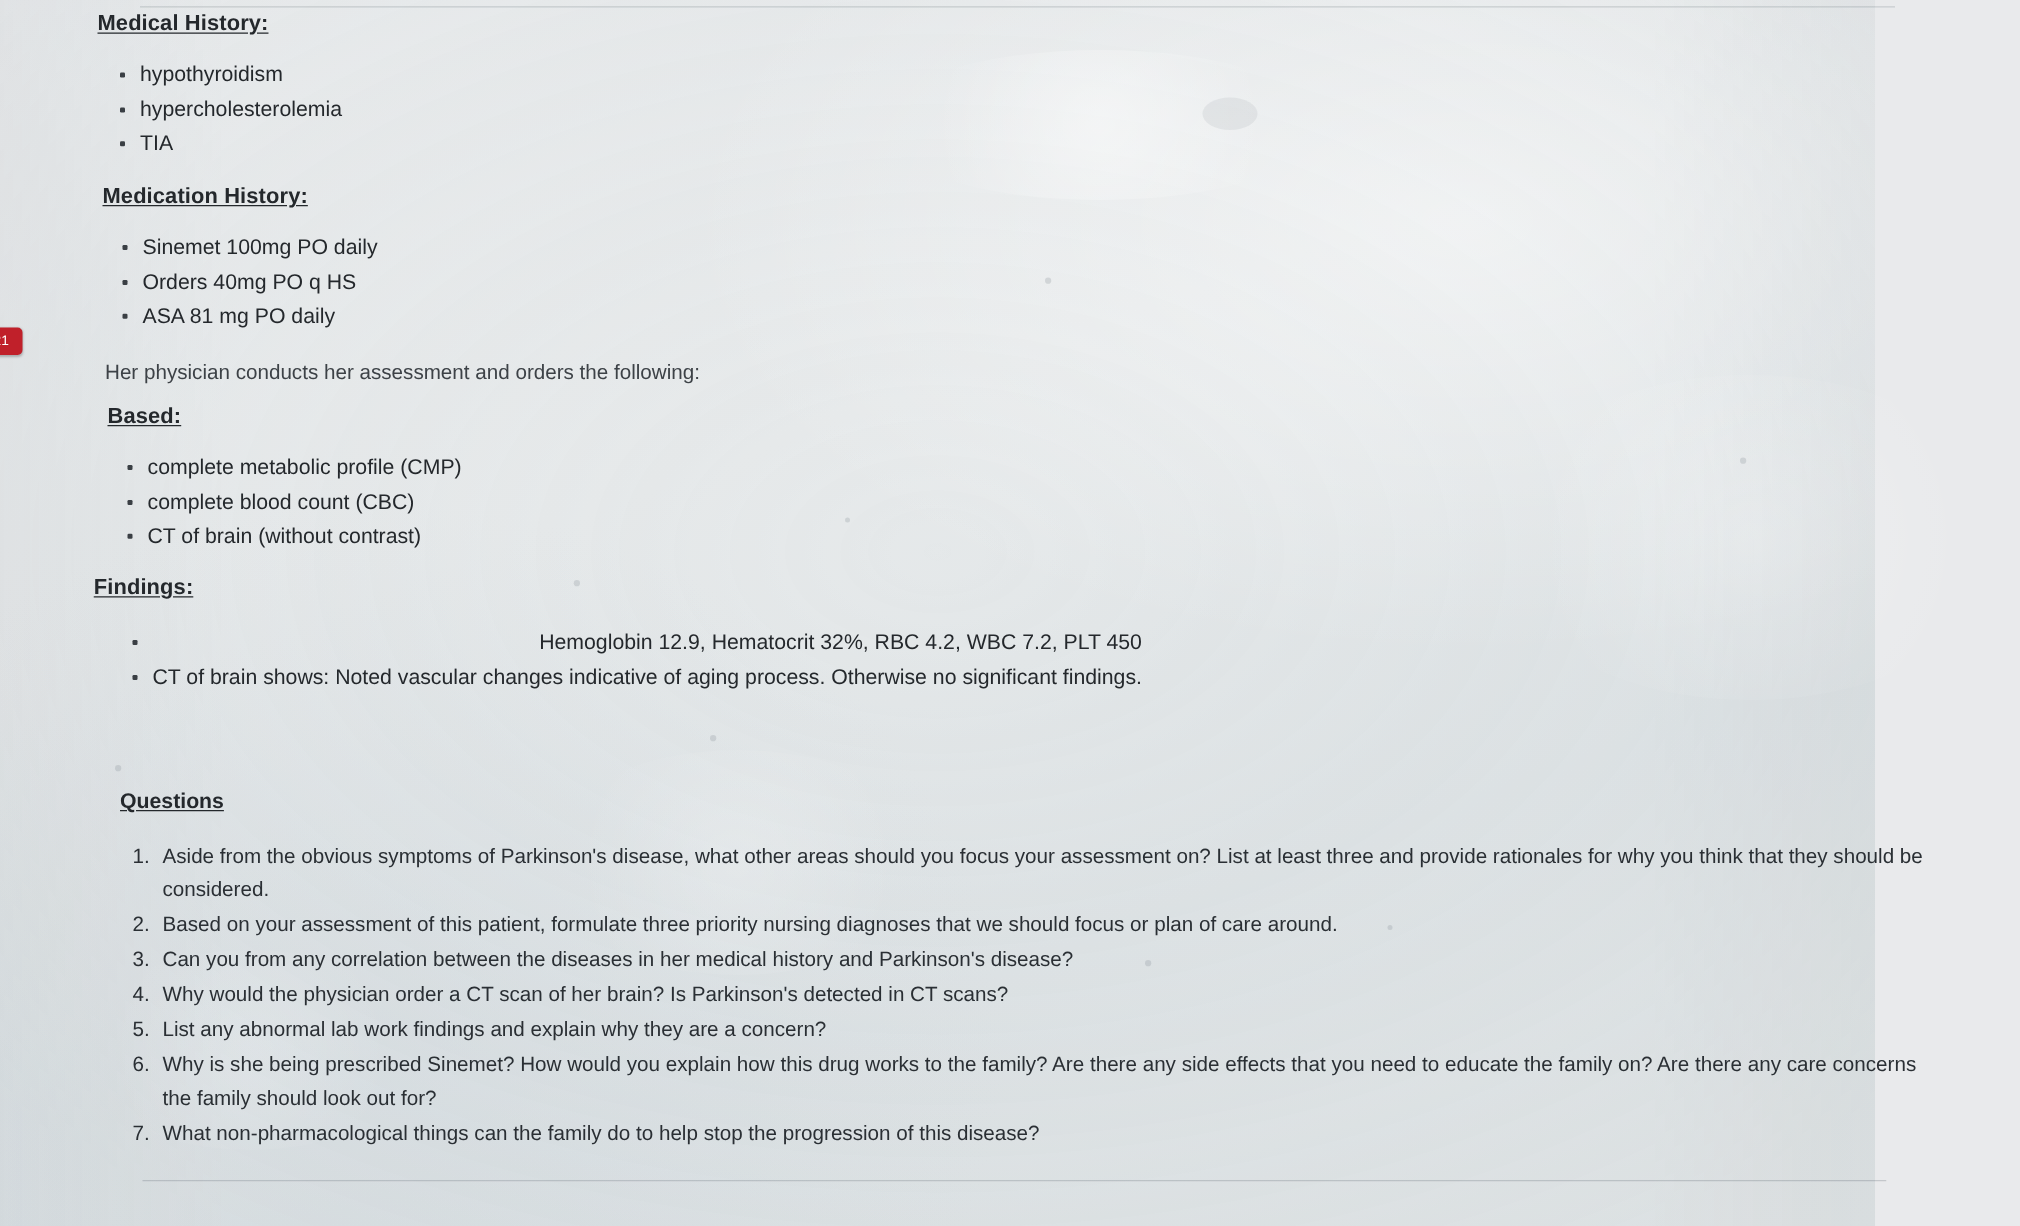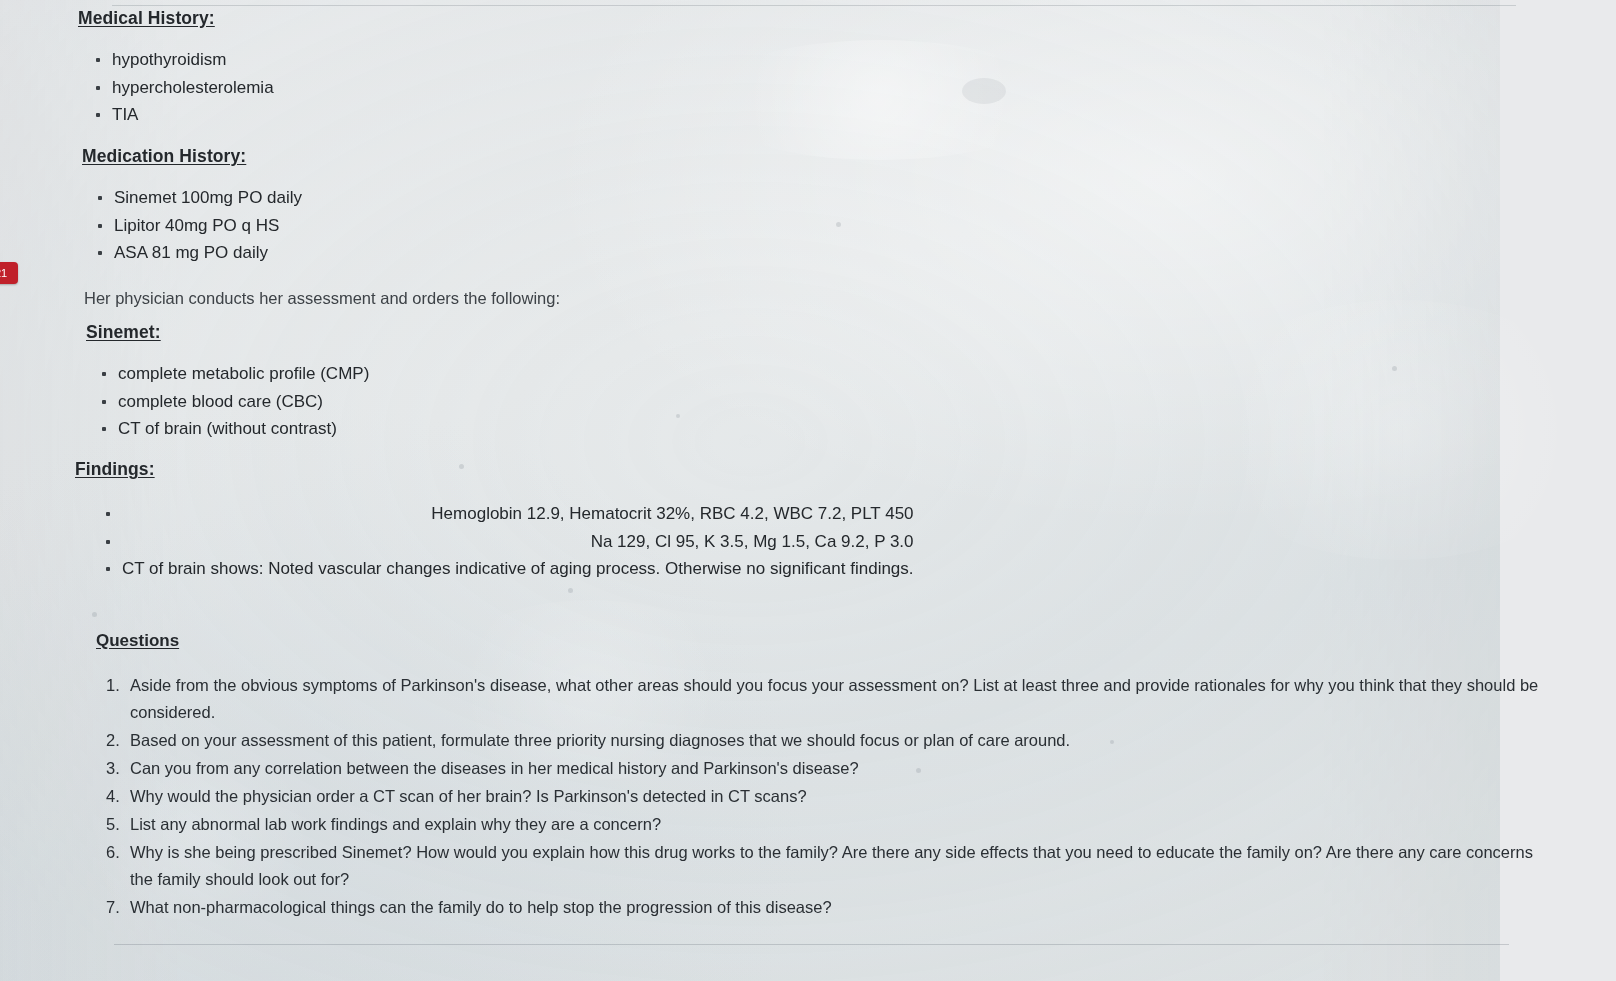--- a/index.html
+++ b/index.html
@@ -205,37 +205,36 @@
     <h2 class="section-head" style="left:78px; top:8px;">Medical History:</h2>
     <ul class="bullets" style="left:82px; top:46px;">
       <li>hypothyroidism</li>
       <li>hypercholesterolemia</li>
       <li>TIA</li>
     </ul>
 
     <h2 class="section-head" style="left:82px; top:146px;">Medication History:</h2>
     <ul class="bullets" style="left:84px; top:184px;">
       <li>Sinemet 100mg PO daily</li>
-      <li>Lipitor 40mg PO q HS</li>
+      <li>Orders 40mg PO q HS</li>
       <li>ASA 81 mg PO daily</li>
     </ul>
 
     <p class="para" style="left:84px; top:286px;">Her physician conducts her assessment and orders the following:</p>
 
-    <h2 class="section-head" style="left:86px; top:322px;">Sinemet:</h2>
+    <h2 class="section-head" style="left:86px; top:322px;">Based:</h2>
     <ul class="bullets" style="left:88px; top:360px;">
       <li>complete metabolic profile (CMP)</li>
-      <li>complete blood care (CBC)</li>
+      <li>complete blood count (CBC)</li>
       <li>CT of brain (without contrast)</li>
     </ul>
 
     <h2 class="section-head" style="left:75px; top:459px;">Findings:</h2>
     <ul class="bullets" style="left:92px; top:500px;text-align:right;">
       <li>Hemoglobin 12.9, Hematocrit 32%, RBC 4.2, WBC 7.2, PLT 450</li>
-      <li>Na 129, Cl 95, K 3.5, Mg 1.5, Ca 9.2, P 3.0</li>
       <li>CT of brain shows: Noted vascular changes indicative of aging process. Otherwise no significant findings.</li>
     </ul>
 
     <h2 class="questions-head" style="left:96px; top:631px;">Questions</h2>
 
     <ol class="questions" style="left:106px; top:672px;">
       <li>
         <span class="qnum">1.</span>
         <span class="qtext">Aside from the obvious symptoms of Parkinson's disease, what other areas should you focus your assessment on? List at least three and provide rationales for why you think that they should be considered.</span>
       </li>

